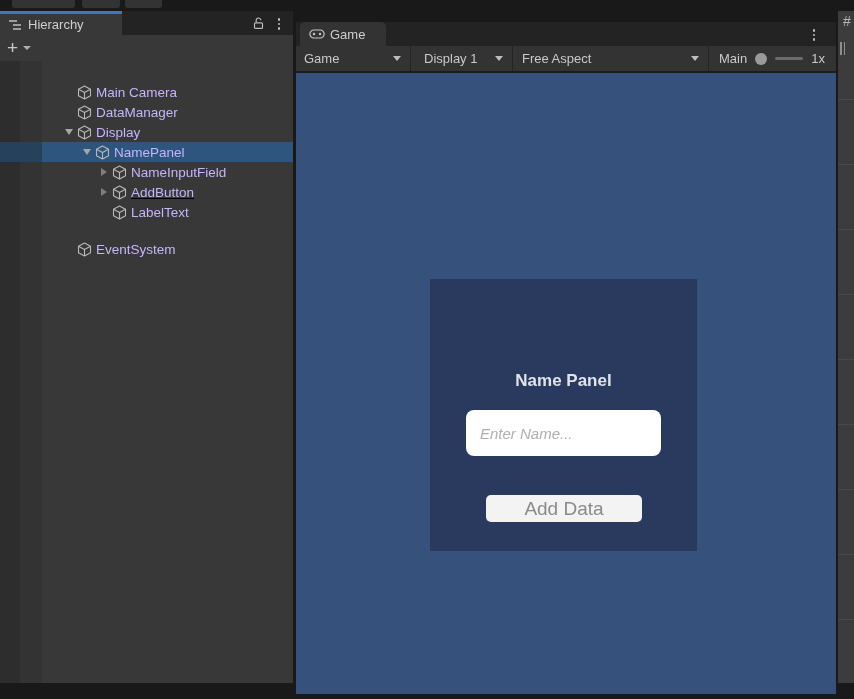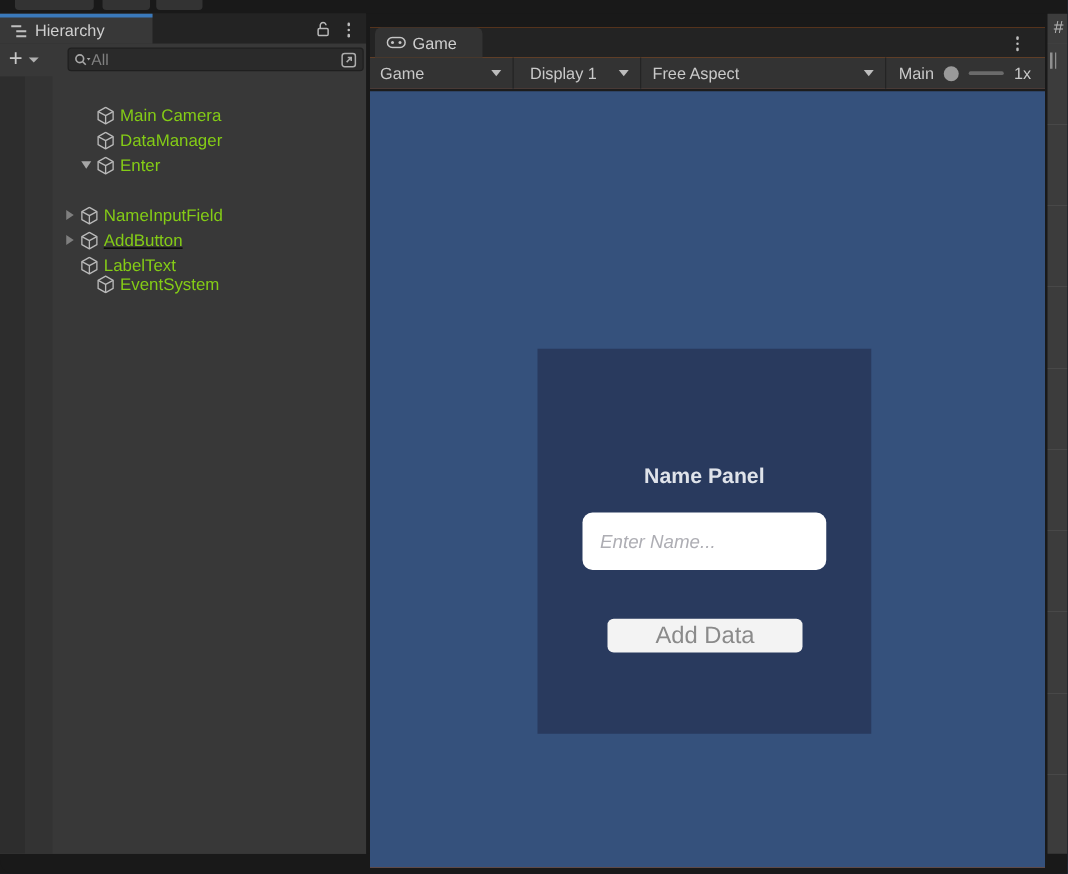--- a/index.html
+++ b/index.html
@@ -38,22 +38,22 @@
   #h-tree { left:0; top:50px; width:293px; height:622px; background:#383838; overflow:hidden; }
   .gutterA { left:0; top:0; width:20px; height:622px; background:#2D2D2D; }
   .gutterB { left:20px; top:0; width:22px; height:622px; background:#333333; }
   .trow { position:absolute; left:0; width:293px; height:20px; display:flex; align-items:center; }
   .trow .tri { width:16px; display:flex; justify-content:center; align-items:center; flex:0 0 16px; }
   .tri-down { width:0; height:0; border-left:4.5px solid transparent; border-right:4.5px solid transparent;
     border-top:6px solid #a6a6a6; }
   .tri-right { width:0; height:0; border-top:4.5px solid transparent; border-bottom:4.5px solid transparent;
     border-left:6px solid #7f7f7f; }
   .trow svg.obj { flex:0 0 15px; width:15px; height:15px; margin-right:4px; }
-  .tlabel { font-size:13.5px; color:#84cc16; white-space:nowrap; }
-  .d0 { padding-left:44px; } .d1 { padding-left:61px; } .d2 { padding-left:79px; } .d3 { padding-left:48px; }
+  .tlabel { font-size:13.5px; color:#c4b5fd; white-space:nowrap; }
+  .d0 { padding-left:44px; } .d1 { padding-left:61px; } .d2 { padding-left:79px; } .d3 { padding-left:96px; }
   .trow.sel { background:#2D557E; }
   .trow.sel .selgutter { position:absolute; left:0; top:0; width:42px; height:20px; background:#26415C; }
   .scene-label { font-weight:bold; color:#e6e6e6; }
   #scene-kebab { position:absolute; right:10px; top:2px; }
 
   
   #v-div1 { left:293px; top:11px; width:3px; height:672px; background:#191919; }
   #v-div2 { left:836px; top:11px; width:2px; height:672px; background:#191919; }
 
   
@@ -69,21 +69,21 @@
   .dd-caret { width:0; height:0; border-left:4.5px solid transparent; border-right:4.5px solid transparent;
     border-top:5px solid #bdbdbd; position:absolute; right:9px; top:10px; }
   #sec1 { width:114px; padding-left:8px; }
   #sec2 { width:102px; padding-left:13px; }
   #sec3 { width:196px; padding-left:9px; }
   #sec4 { flex:1; padding-left:10px; gap:8px; }
   #scale-handle { width:12px; height:12px; border-radius:50%; background:#9a9a9a; }
   #scale-track { width:28px; height:3px; background:#6b6b6b; border-radius:2px; }
 
   #g-content { left:0; top:49px; width:540px; height:623px; background:#35517C; border-top:2px solid #1c1c1c; }
-  #name-panel { left:134px; top:206px; width:267px; height:308px; background:#293A5E; }
+  #name-panel { left:134px; top:206px; width:267px; height:272px; background:#293A5E; }
   #np-title { left:0; top:92px; width:267px; text-align:center; font-size:17px; font-weight:bold; color:#DFE3EA; }
   #np-input { left:36px; top:131px; width:195px; height:46px; background:#ffffff; border:none; border-radius:8px;
     padding:0 14px; font-size:15px; color:#333; outline:none; font-family:"Liberation Sans",sans-serif; }
   #np-input::placeholder { font-style:italic; color:#aeaeb4; }
   #np-button { left:56px; top:216px; width:156px; height:27px; background:#f3f3f3; border:none; border-radius:5px;
     font-size:19px; color:#8a8a8a; font-family:"Liberation Sans",sans-serif; line-height:25px; text-align:center; cursor:pointer; }
 
   
   #right-strip { left:838px; top:11px; width:16px; height:672px; background:#3C3C3C; overflow:hidden; }
   #rs-glyph { position:absolute; left:5px; top:2px; font-size:14px; color:#b5b5b5; }
@@ -173,29 +173,20 @@
       <div id="h-kebab" class="abs kebab">
           <i></i>
           <i></i>
           <i></i>
         </div>
     </div>
 
     <div id="h-searchrow" class="abs">
       <span id="h-plus">+</span>
       <span id="h-plus-caret"></span>
-      <div id="h-searchbox">
-        <svg width="14" height="12">
-            <use href="#ic-mag"></use>
-          </svg>
-        <input type="text" placeholder="All" style="">
-        <svg width="14" height="14">
-            <use href="#ic-pick"></use>
-          </svg>
-      </div>
     </div>
 
     <div id="h-tree" class="abs">
       <div class="abs gutterA"></div>
       <div class="abs gutterB"></div>
 
 
       <div class="trow d1" style="top:21px;">
         <span class="tri"></span>
         <svg class="obj">
@@ -212,23 +203,33 @@
         <span class="tlabel">DataManager</span>
       </div>
 
       <div class="trow d1" style="top:61px;">
         <span class="tri">
             <i class="tri-down"></i>
           </span>
         <svg class="obj">
             <use href="#ic-cube"></use>
           </svg>
-        <span class="tlabel">Enter</span>
-      </div>
-
+        <span class="tlabel">Display</span>
+      </div>
+
+      <div class="trow d2 sel" style="top:81px;">
+        <div class="selgutter"></div>
+        <span class="tri">
+            <i class="tri-down"></i>
+          </span>
+        <svg class="obj">
+            <use href="#ic-cube"></use>
+          </svg>
+        <span class="tlabel">NamePanel</span>
+      </div>
 
       <div class="trow d3" style="top:101px;">
         <span class="tri">
             <i class="tri-right"></i>
           </span>
         <svg class="obj">
             <use href="#ic-cube"></use>
           </svg>
         <span class="tlabel">NameInputField</span>
       </div>
@@ -244,21 +245,21 @@
       </div>
 
       <div class="trow d3" style="top:141px;">
         <span class="tri"></span>
         <svg class="obj">
             <use href="#ic-cube"></use>
           </svg>
         <span class="tlabel">LabelText</span>
       </div>
 
-      <div class="trow d1" style="top:156px;">
+      <div class="trow d1" style="top:178px;">
         <span class="tri"></span>
         <svg class="obj">
             <use href="#ic-cube"></use>
           </svg>
         <span class="tlabel">EventSystem</span>
       </div>
     </div>
   </div>
 
   <div id="v-div1" class="abs"></div>

